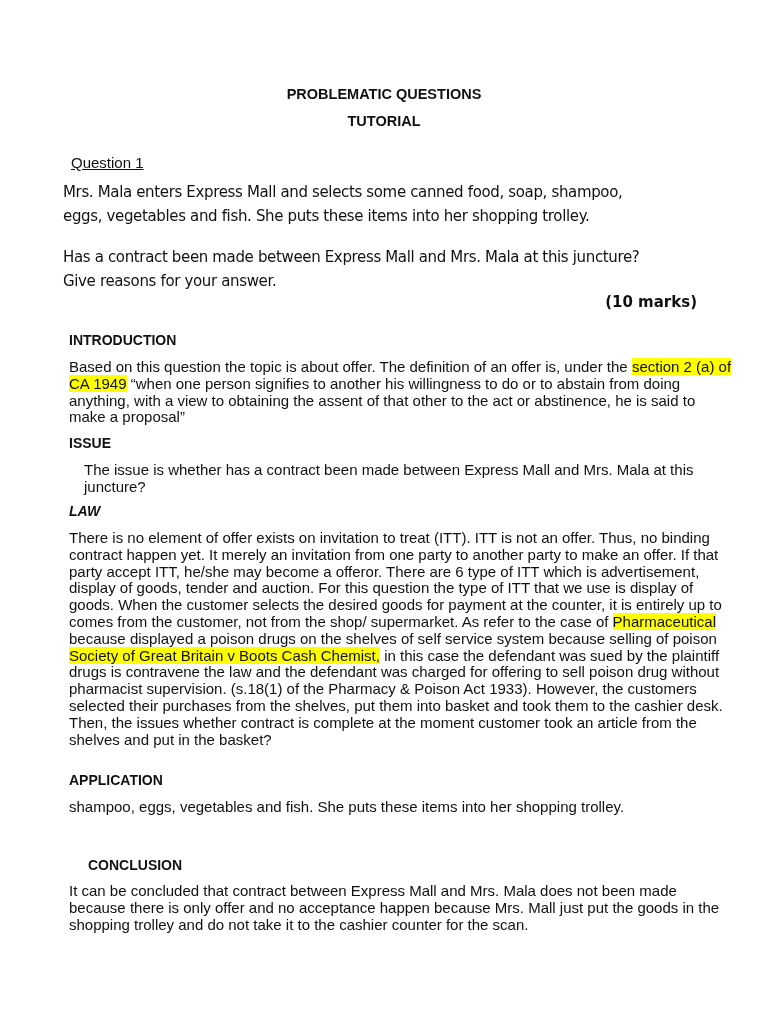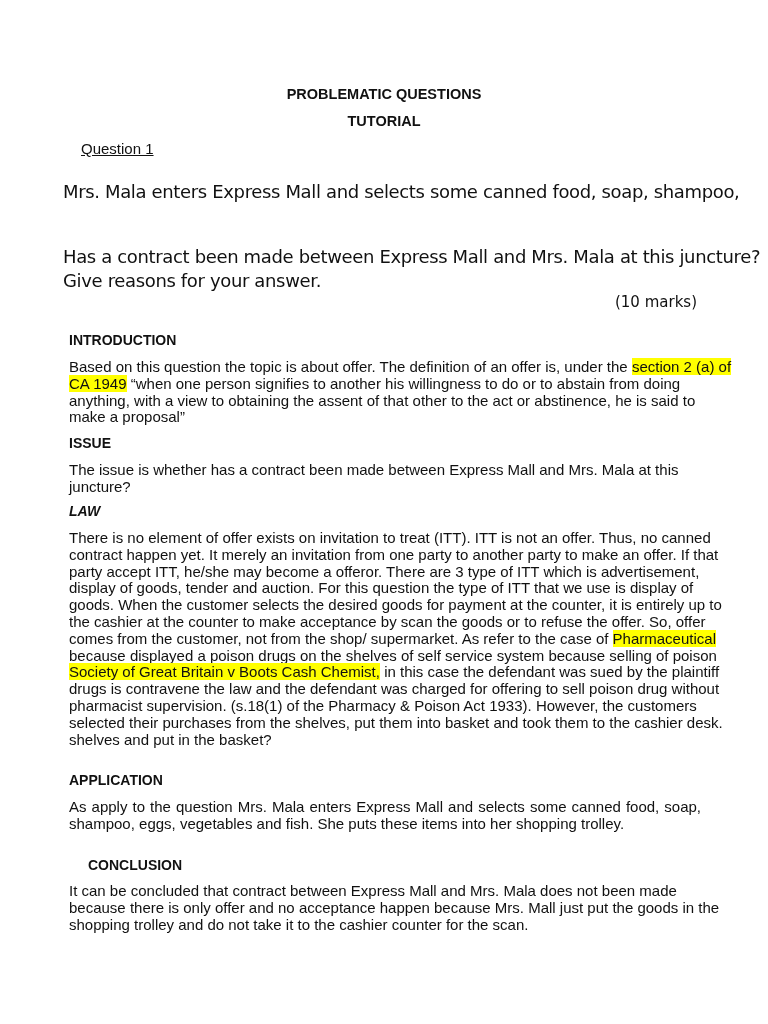--- a/index.html
+++ b/index.html
@@ -1,76 +1,76 @@
 <!DOCTYPE html>
 <html><head>
 <meta charset="utf-8">
 <style>
   html, body { margin: 0; padding: 0; background: #ffffff; }
   body { width: 768px; height: 1024px; position: relative; overflow: hidden; color: #111; }
   .page { position: absolute; left: 0; top: 0; width: 768px; height: 832px; background: #fff; }
   .abs { position: absolute; white-space: nowrap; }
   .title { font-family: "Liberation Sans", sans-serif; font-weight: bold; font-size: 14.5px; left: 0; width: 768px; text-align: center; }
-  .qlabel { font-family: "Liberation Sans", sans-serif; font-size: 15px; text-decoration: underline; left: 81px; }
-  .qtext { font-family: "DejaVu Sans", sans-serif; font-size: 18px; left: 63px; letter-spacing: -0.35px; line-height: 24px; }
-  .marks { font-family: "DejaVu Sans", sans-serif; font-size: 15px; font-weight: normal; right: 71px; }
+  .qlabel { font-family: "Liberation Sans", sans-serif; font-size: 15px; text-decoration: underline; left: 71px; margin-top: 14px; }
+  .qtext { font-family: "DejaVu Sans", sans-serif; font-size: 15px; left: 63px; letter-spacing: -0.35px; line-height: 24px; }
+  .marks { font-family: "DejaVu Sans", sans-serif; font-size: 15px; font-weight: bold; right: 71px; }
   .head { font-family: "Liberation Sans", sans-serif; font-weight: bold; font-size: 14px; left: 69px; }
   .para { font-family: Liberation Sans, sans-serif; font-size: 15px; left: 69px; line-height: 16.8px; width: 632px; }
   .para .ln { display: block; white-space: nowrap; }
   .para .ln.j { text-align: justify; text-align-last: justify; }
   .hl { background: #ffff00; }
 </style>
 </head>
 <body>
 
 <div class="page">
 
   <div class="abs title" style="top:86px;">PROBLEMATIC QUESTIONS</div>
   <div class="abs title" style="top:113px;">TUTORIAL</div>
   <div class="abs qlabel" style="top:140px;">Question 1</div>
 
   <div class="abs qtext" style="top:180px;">Mrs. Mala enters Express Mall and selects some canned food, soap, shampoo,</div>
+  <div class="abs qtext" style="top:204px;">eggs, vegetables and fish. She puts these items into her shopping trolley.</div>
   <div class="abs qtext" style="top:245px;">Has a contract been made between Express Mall and Mrs. Mala at this juncture?</div>
   <div class="abs qtext" style="top:269px;">Give reasons for your answer.</div>
   <div class="abs marks" style="top:293px;">(10 marks)</div>
 
   <div class="abs head" style="top:332px;">INTRODUCTION</div>
   <div class="abs para" style="top:359px;">
     <span class="ln"><span>Based on this question the topic is about offer. The definition of an offer is, under the </span><span class="hl">section 2 (a) of</span></span>
     <span class="ln"><span class="hl">CA 1949</span><span> “when one person signifies to another his willingness to do or to abstain from doing</span></span>
     <span class="ln">anything, with a view to obtaining the assent of that other to the act or abstinence, he is said to</span>
     <span class="ln">make a proposal”</span>
   </div>
 
   <div class="abs head" style="top:435px;">ISSUE</div>
-  <div class="abs para" style="top:462px;">
+  <div class="abs para" style="top:462px;margin-left:15px;">
     <span class="ln">The issue is whether has a contract been made between Express Mall and Mrs. Mala at this</span>
     <span class="ln">juncture?</span>
   </div>
 
   <div class="abs head" style="top:503px;font-style:italic;">LAW</div>
   <div class="abs para" style="top:530px;">
-    <span class="ln">There is no element of offer exists on invitation to treat (ITT). ITT is not an offer. Thus, no canned</span>
+    <span class="ln">There is no element of offer exists on invitation to treat (ITT). ITT is not an offer. Thus, no binding</span>
     <span class="ln">contract happen yet. It merely an invitation from one party to another party to make an offer. If that</span>
-    <span class="ln">party accept ITT, he/she may become a offeror. There are 3 type of ITT which is advertisement,</span>
+    <span class="ln">party accept ITT, he/she may become a offeror. There are 6 type of ITT which is advertisement,</span>
     <span class="ln">display of goods, tender and auction. For this question the type of ITT that we use is display of</span>
     <span class="ln">goods. When the customer selects the desired goods for payment at the counter, it is entirely up to</span>
-    <span class="ln">the cashier at the counter to make acceptance by scan the goods or to refuse the offer. So, offer</span>
     <span class="ln"><span>comes from the customer, not from the shop/ supermarket. As refer to the case of </span><span class="hl">Pharmaceutical</span></span>
     <span class="ln">because displayed a poison drugs on the shelves of self service system because selling of poison</span>
     <span class="ln"><span class="hl">Society of Great Britain v Boots Cash Chemist,</span><span> in this case the defendant was sued by the plaintiff</span></span>
     <span class="ln">drugs is contravene the law and the defendant was charged for offering to sell poison drug without</span>
     <span class="ln">pharmacist supervision. (s.18(1) of the Pharmacy &amp; Poison Act 1933). However, the customers</span>
     <span class="ln">selected their purchases from the shelves, put them into basket and took them to the cashier desk.</span>
+    <span class="ln">Then, the issues whether contract is complete at the moment customer took an article from the</span>
     <span class="ln">shelves and put in the basket?</span>
   </div>
 
   <div class="abs head" style="top:772px;">APPLICATION</div>
   <div class="abs para" style="top:799px;">
-    <span class="ln j">As apply to the question Mrs. Mala enters Express Mall and selects some canned food, soap,</span>
     <span class="ln">shampoo, eggs, vegetables and fish. She puts these items into her shopping trolley.</span>
   </div>
 
   <div class="abs head" style="top:857px;margin-left:19px;">CONCLUSION</div>
   <div class="abs para" style="top:883px;">
     <span class="ln">It can be concluded that contract between Express Mall and Mrs. Mala does not been made</span>
     <span class="ln">because there is only offer and no acceptance happen because Mrs. Mall just put the goods in the</span>
     <span class="ln">shopping trolley and do not take it to the cashier counter for the scan.</span>
   </div>
 

